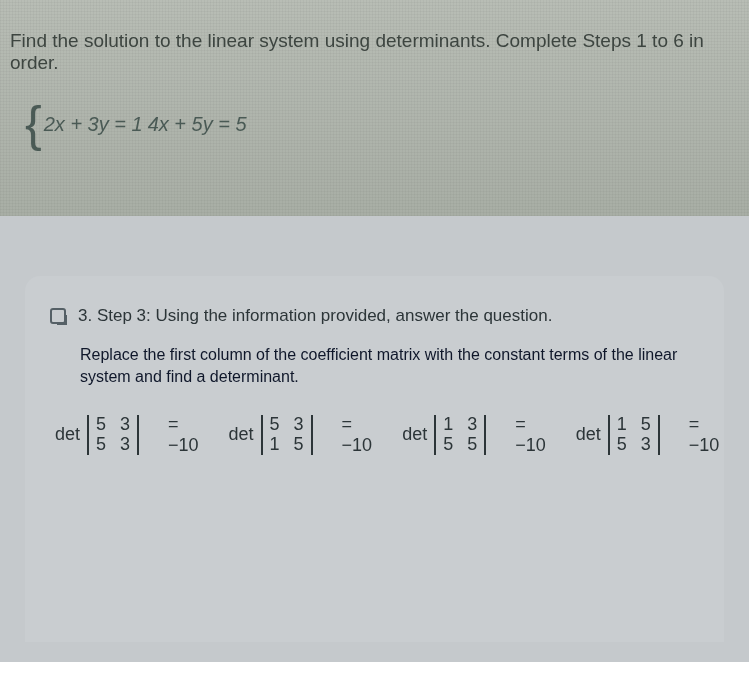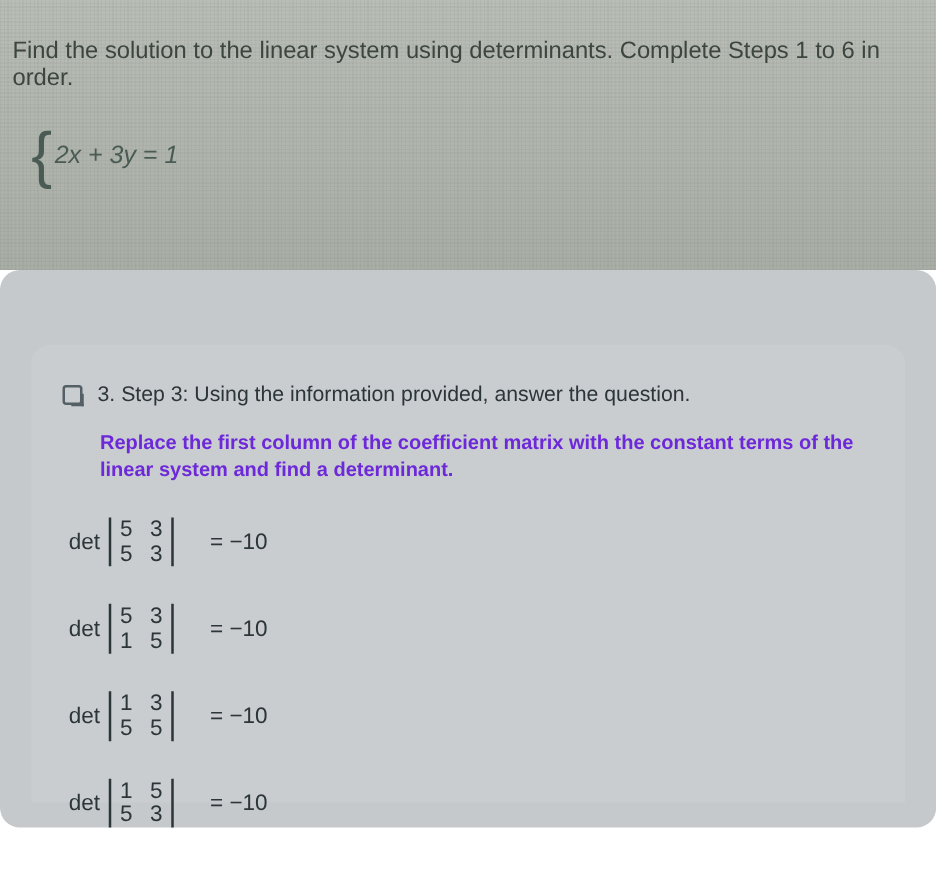--- a/index.html
+++ b/index.html
@@ -51,21 +51,20 @@
     font-size: 20px;
     color: #4a5a55;
     font-style: italic;
   }
   .bottom-section {
     background: #c5c9cc;
     height: 446px;
     padding: 60px 25px 20px 25px;
     color: #3a4043;
     position: relative;
-    border-radius: 16px;
   }
   .bottom-inner {
     background: #c9cdd0;
     border-radius: 15px 15px 0 0;
     padding: 30px 25px;
     height: 100%;
   }
   .question-header {
     display: flex;
     align-items: flex-start;
@@ -91,28 +90,27 @@
     border-right: 2px solid #556066;
     border-bottom: 2px solid #556066;
   }
   .q-title {
     font-size: 17px;
     color: #2c3538;
   }
   .q-body {
     margin-left: 30px;
     font-size: 16px;
-    color: #6d28d9;
+    color: #0f172a;
     margin-bottom: 25px;
     line-height: 1.4;
-    font-weight: bold;
   }
   .options {
     display: flex;
-    flex-direction: column;
+    flex-direction: row;
     gap: 30px;
     margin-left: 5px;
   }
   .option {
     display: flex;
     align-items: center;
     gap: 5px;
   }
   .det-label {
     font-size: 18px;
@@ -145,20 +143,21 @@
 </style>
 </head>
 <body>
 
 <div class="top-section">
   <div class="instruction">Find the solution to the linear system using determinants. Complete Steps 1 to 6 in order.</div>
   <div class="system">
     <div class="brace">{</div>
     <div class="equations">
       <div class="eq">2x + 3y = 1</div>
+      <div class="eq">4x + 5y = 5</div>
     </div>
   </div>
 </div>
 
 <div class="bottom-section">
   <div class="bottom-inner">
     <div class="question-header">
       <div class="checkbox-icon"></div>
       <div class="q-title">3. Step 3: Using the information provided, answer the question.</div>
     </div>

